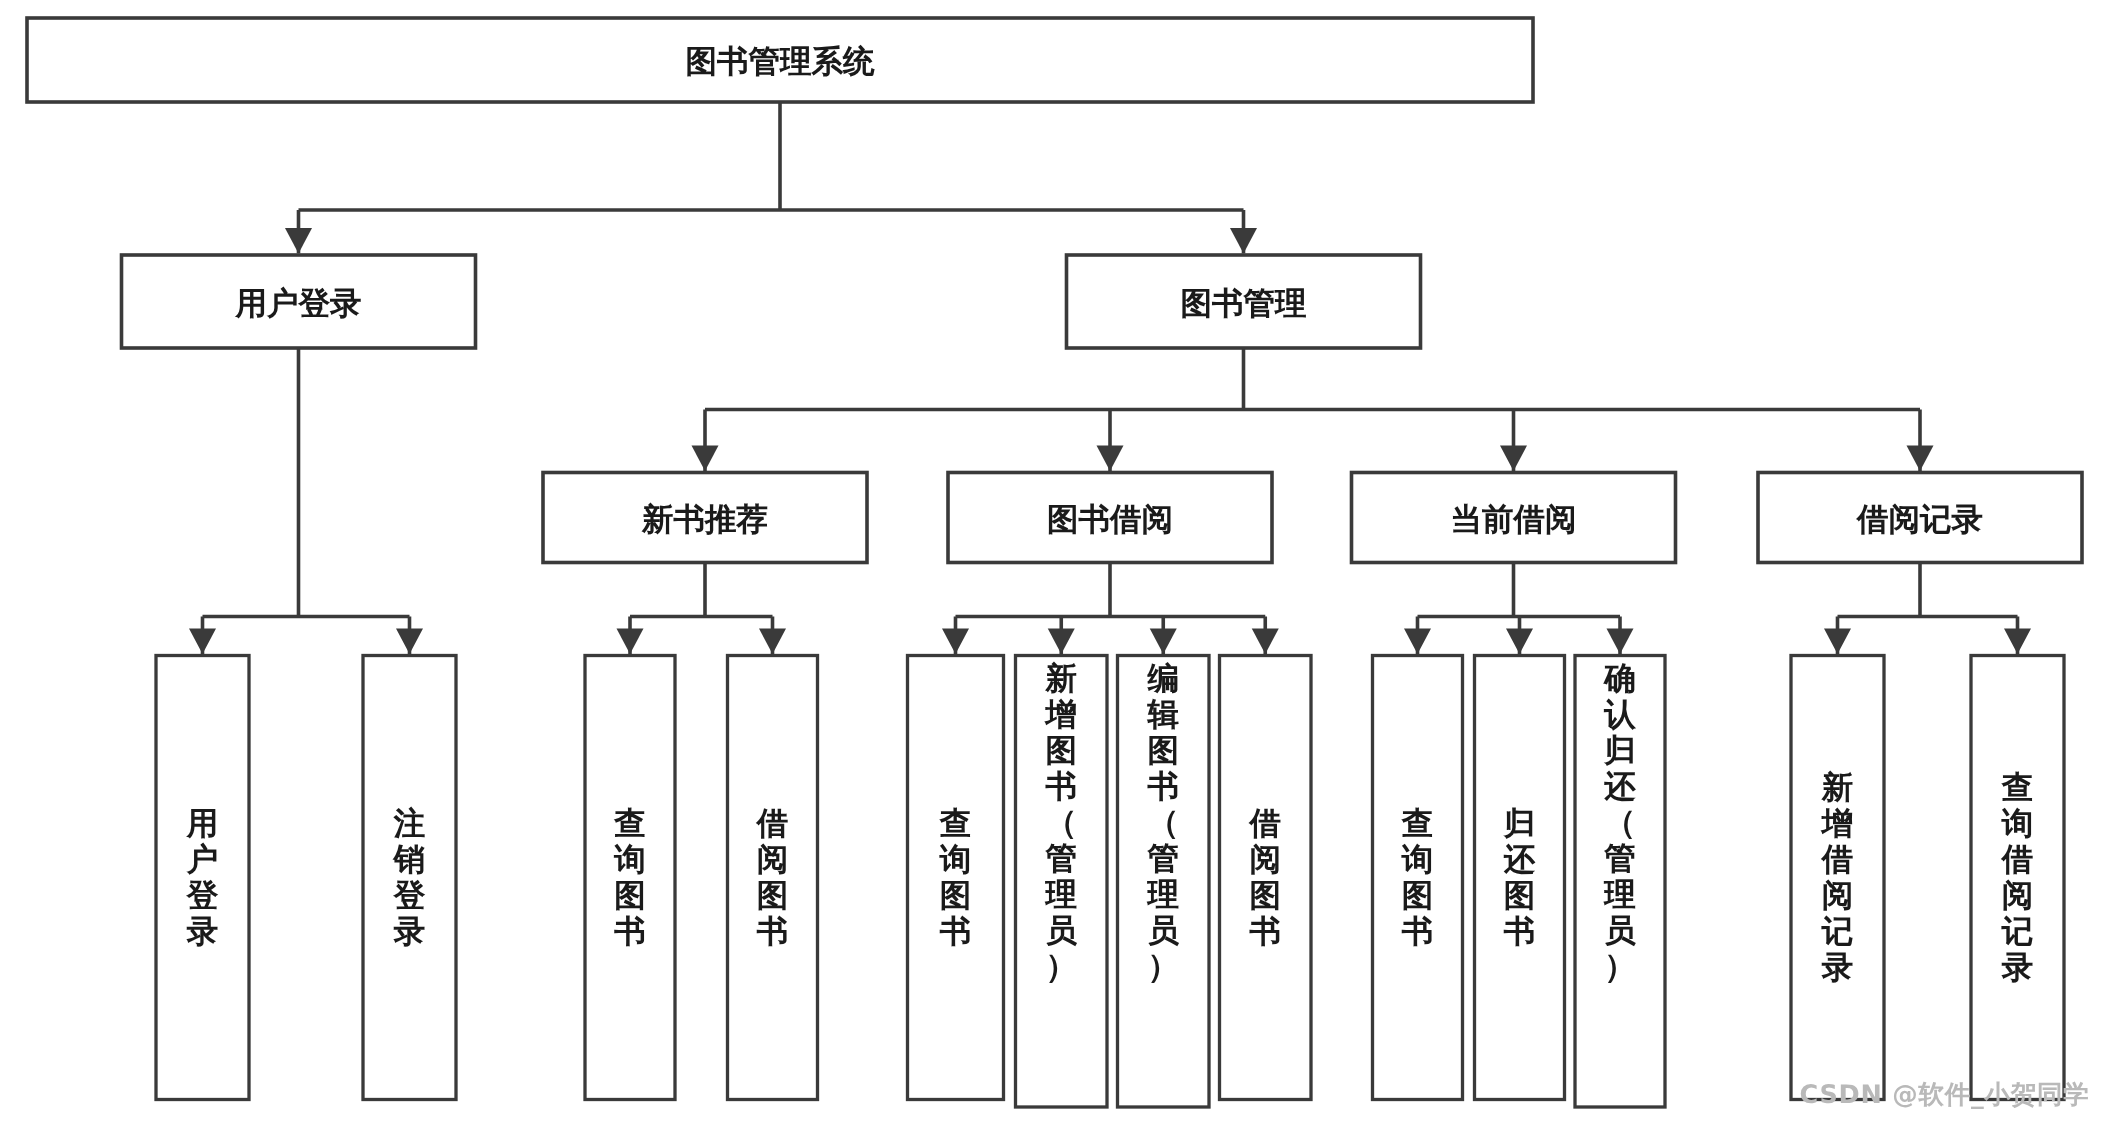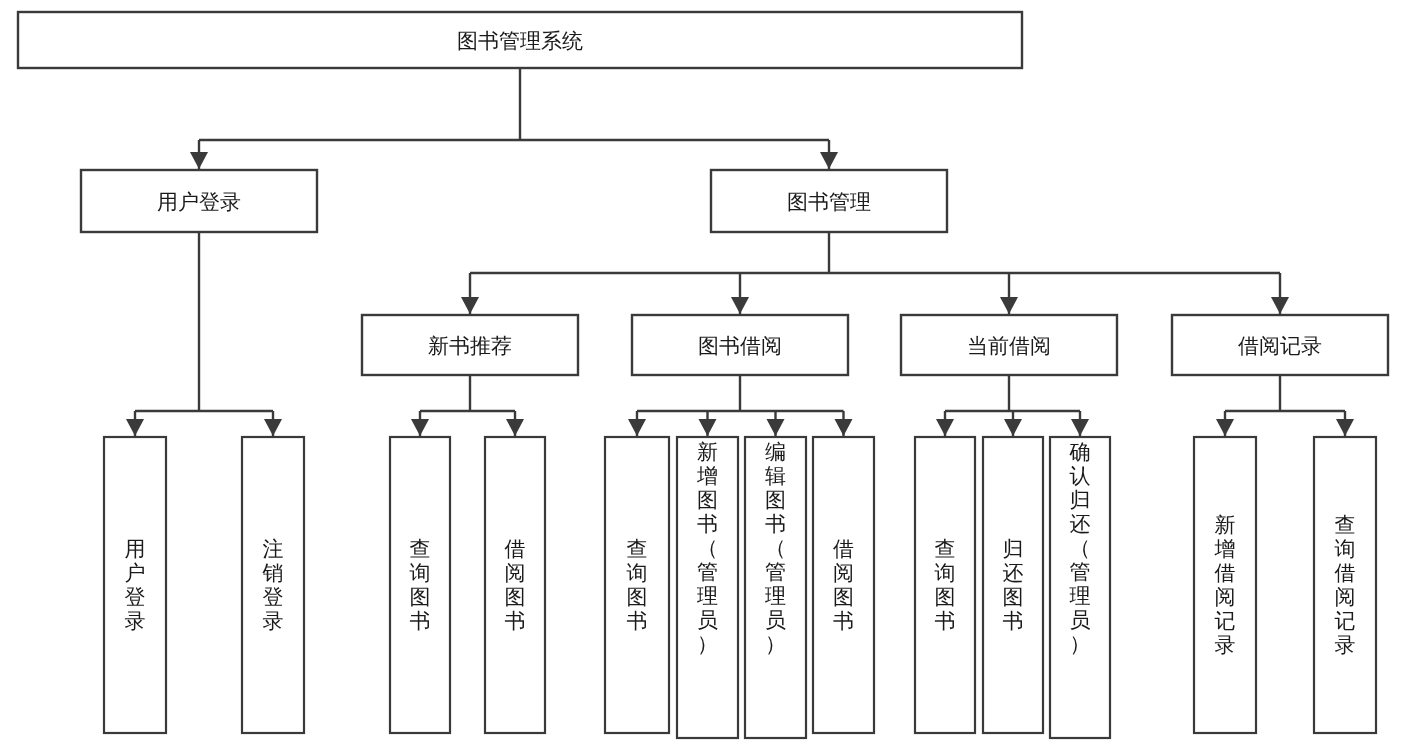--- a/index.html
+++ b/index.html
@@ -12,20 +12,21 @@
     height: 747px;
     font-family: "DejaVu Sans", "Liberation Sans", sans-serif;
     overflow: hidden;
     position: relative;
   }
   #diagram-root {
     position: absolute;
     left: 0; top: 0;
     width: 1405px;
     height: 747px;
+    font-weight: bold;
   }
   svg.tree {
     display: block;
     width: 1405px;
     height: 747px;
   }
   .node-rect {
     fill: #ffffff;
     stroke: #3a3a3a;
     stroke-width: 2.4;
@@ -204,13 +205,14 @@
         <g>
           <rect x="1194" y="437" width="62" height="296" class="node-rect-thin"></rect>
           <text x="1225" y="0" class="node-label-v"><tspan x="1225" y="532">新</tspan><tspan x="1225" y="556">增</tspan><tspan x="1225" y="580">借</tspan><tspan x="1225" y="604">阅</tspan><tspan x="1225" y="628">记</tspan><tspan x="1225" y="652">录</tspan></text>
         </g>
         <g>
           <rect x="1314" y="437" width="62" height="296" class="node-rect-thin"></rect>
           <text x="1345" y="0" class="node-label-v"><tspan x="1345" y="532">查</tspan><tspan x="1345" y="556">询</tspan><tspan x="1345" y="580">借</tspan><tspan x="1345" y="604">阅</tspan><tspan x="1345" y="628">记</tspan><tspan x="1345" y="652">录</tspan></text>
         </g>
       </g>
   </svg>
+  <div class="watermark">CSDN @软件_小贺同学</div>
 </div>
 
 </body></html>

